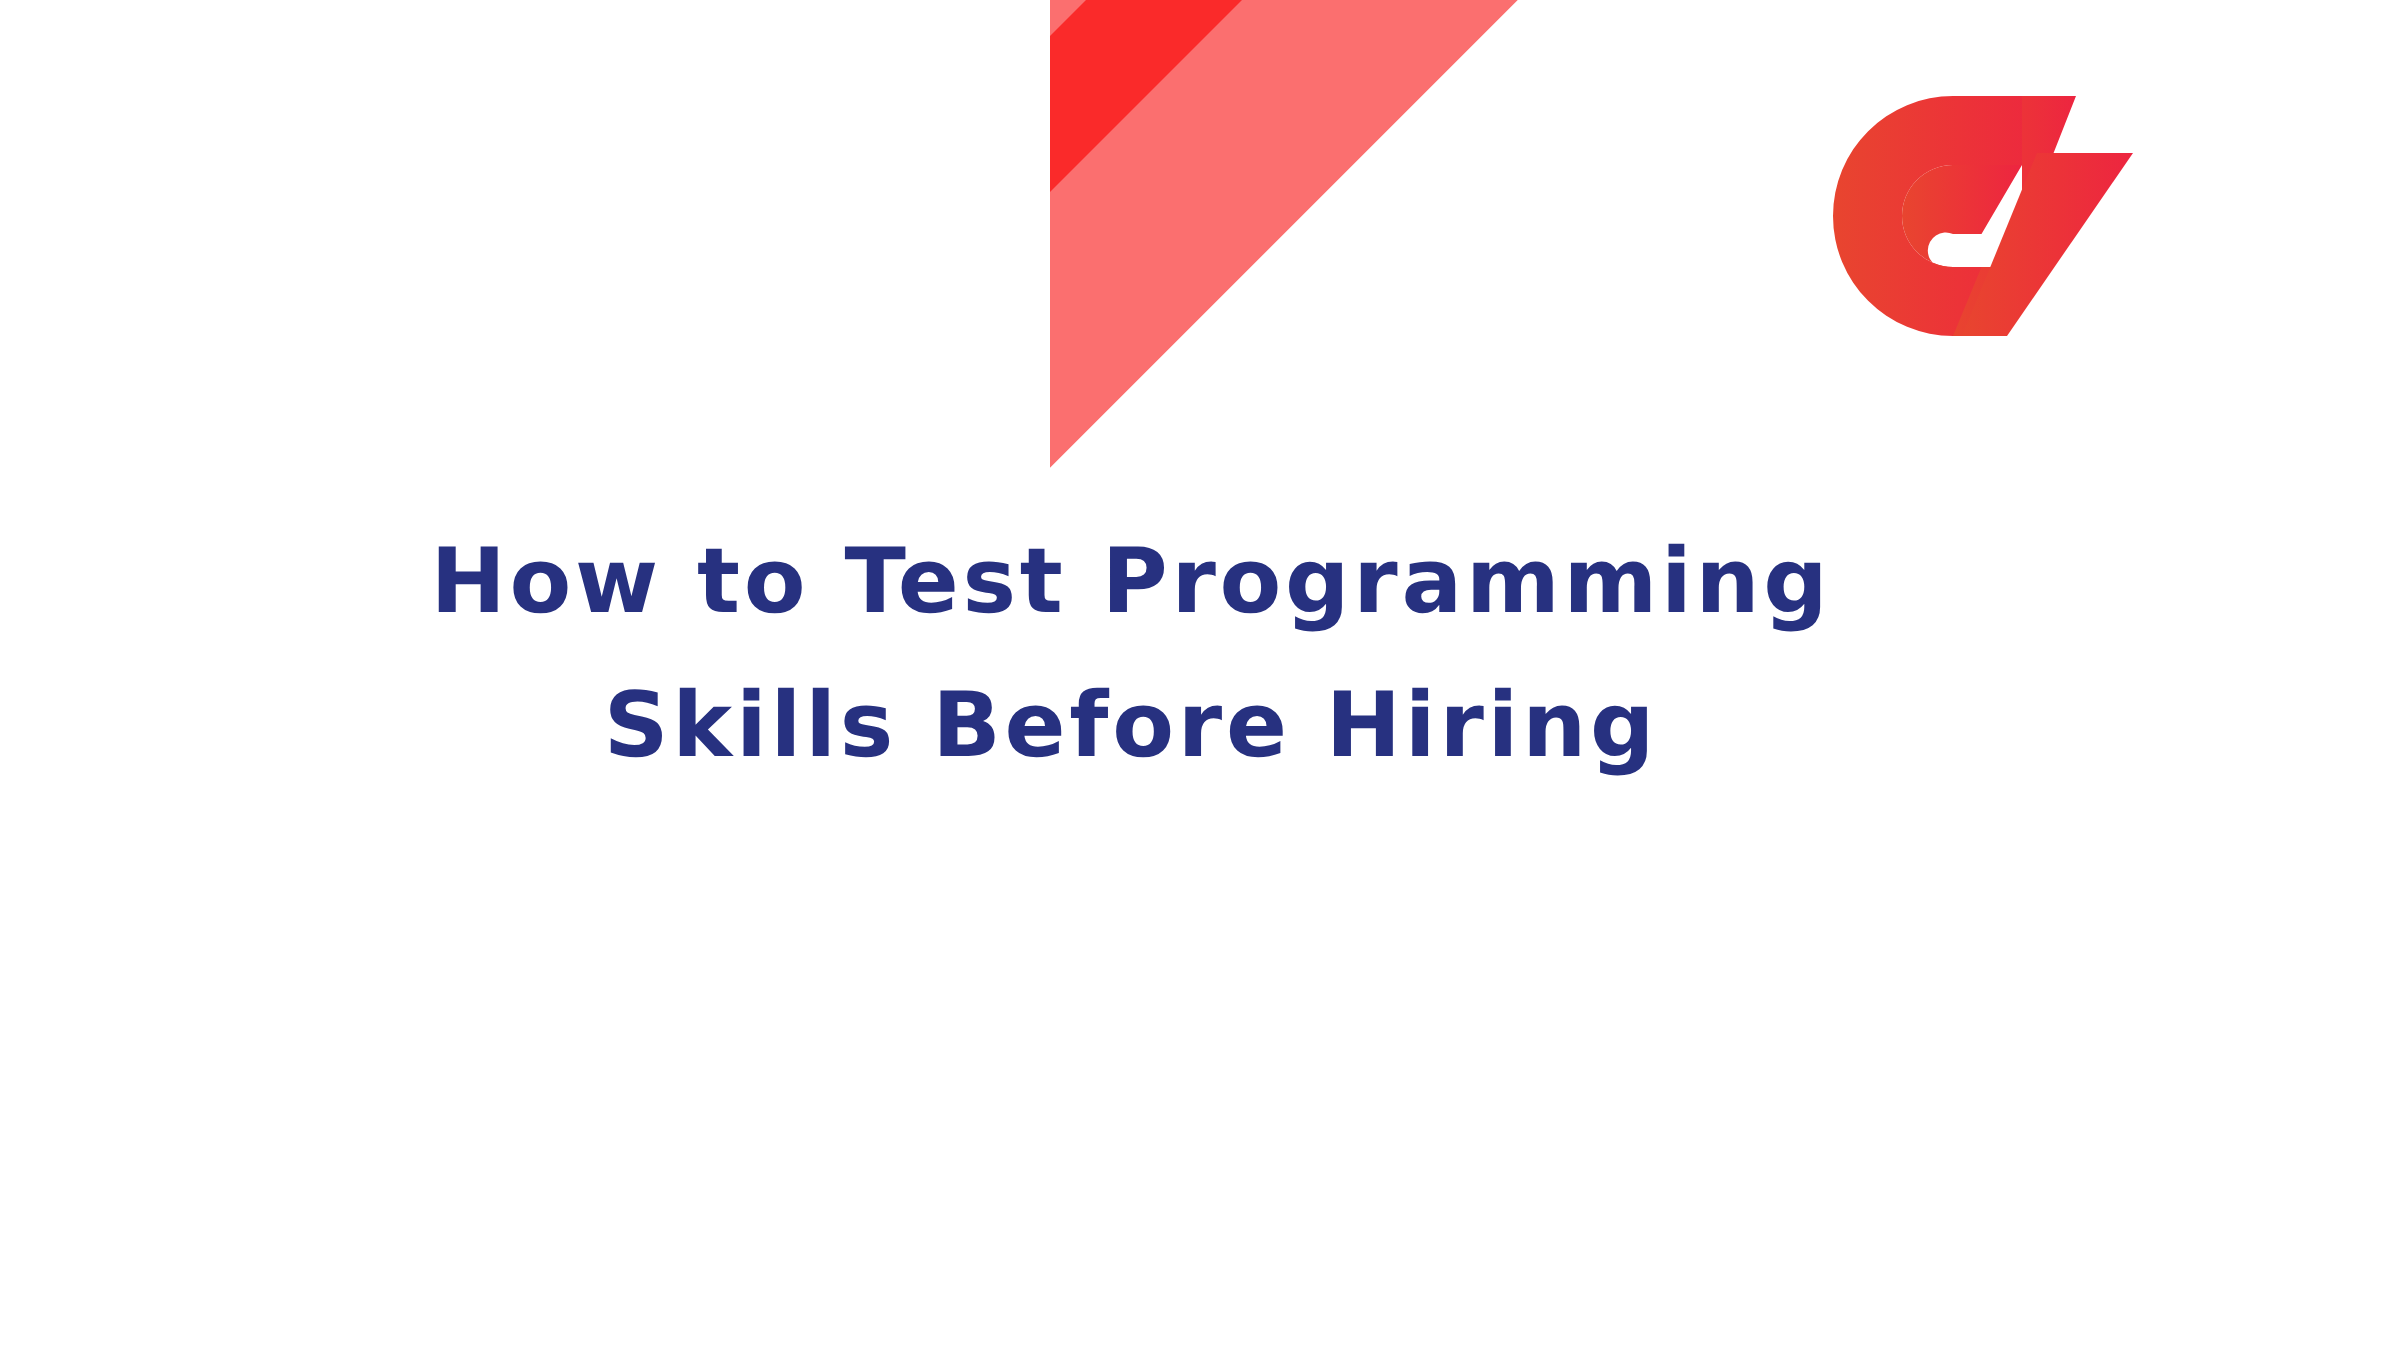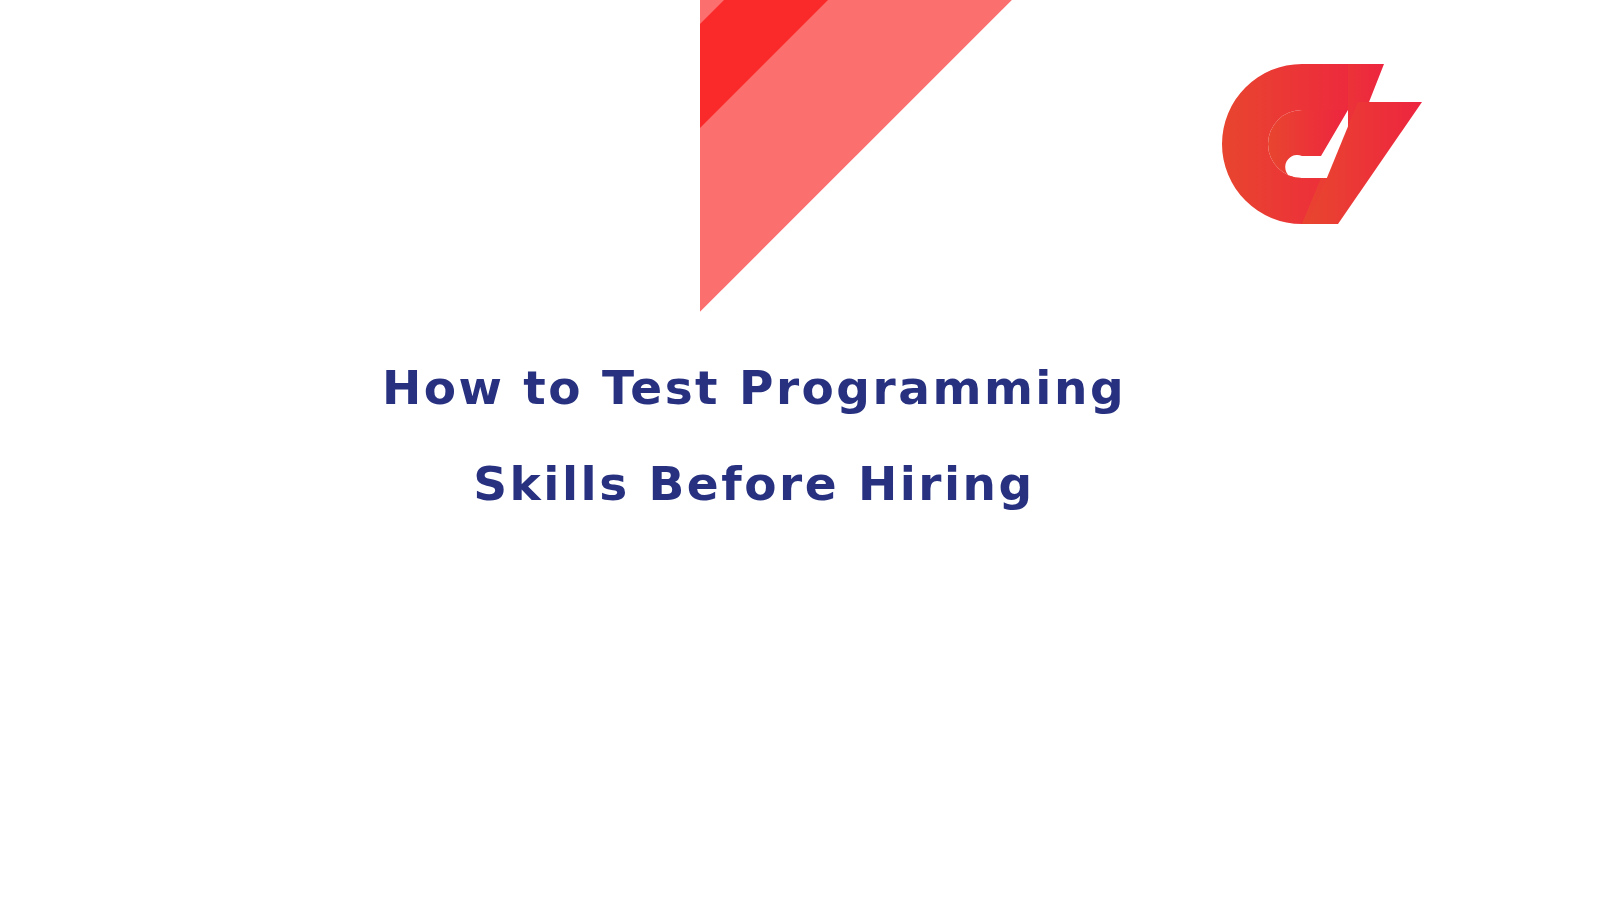--- a/index.html
+++ b/index.html
@@ -48,21 +48,21 @@
   
   .title-wrap {
     position: absolute;
     left: 0;
     top: 340px;
     width: 1508px;
     text-align: center;
   }
   .title {
     margin: 0;
-    font-size: 47px;
+    font-size: 60px;
     line-height: 96px;
     font-weight: 700;
     letter-spacing: 2.5px;
     color: #273180;
     font-family: "DejaVu Sans", "Liberation Sans", sans-serif;
     white-space: pre-line;
   }
 </style>
 </head>
 <body>

